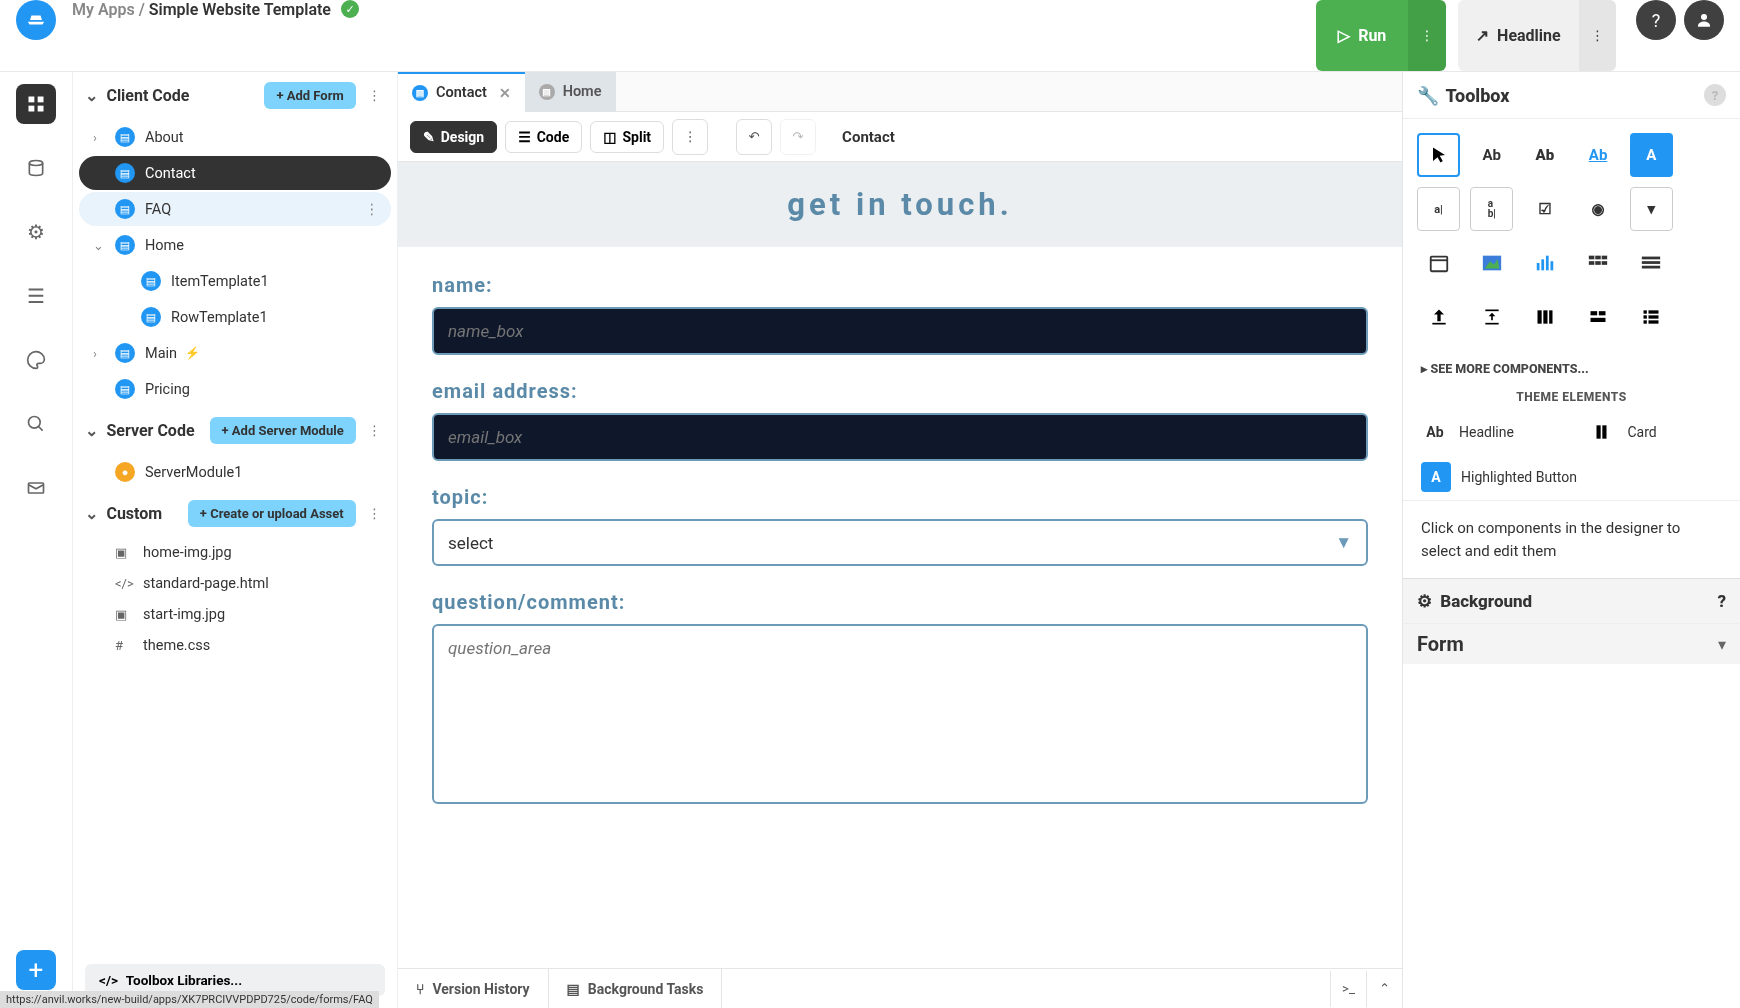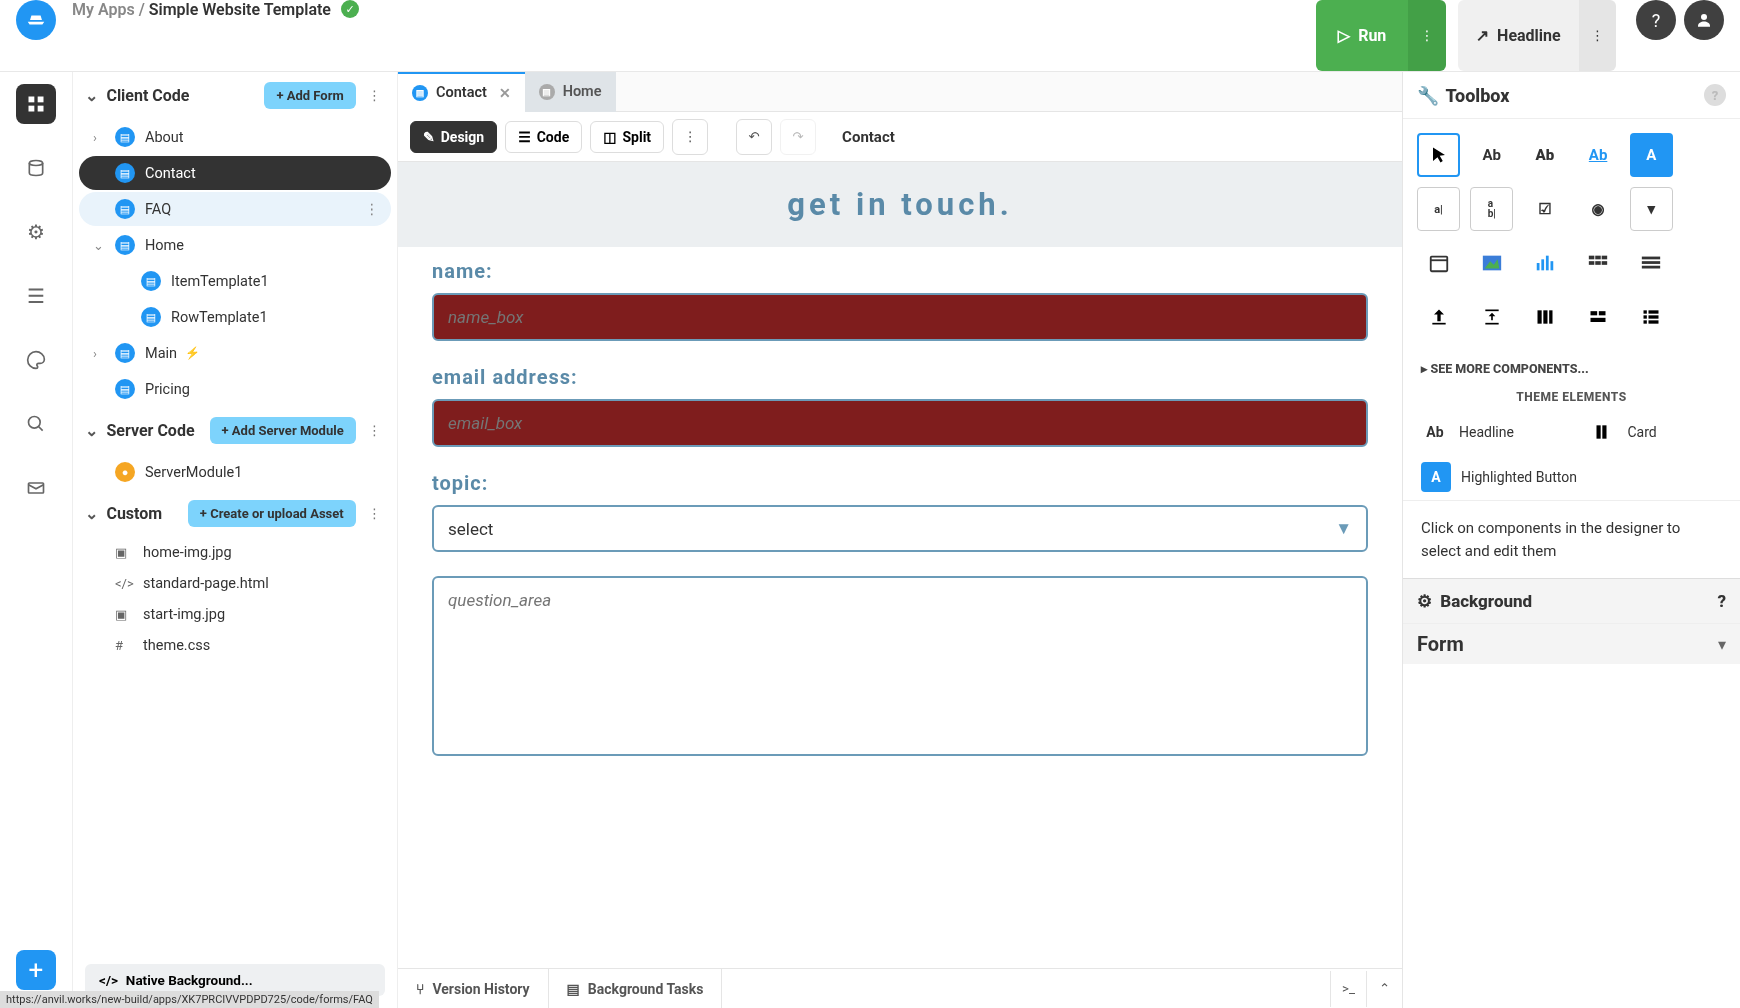--- a/index.html
+++ b/index.html
@@ -57,23 +57,23 @@
 .seg-btn.active { background: #333; color: #fff; border-color: #333; }
 .toolbar .title { font-weight: 700; margin-left: 18px; font-size: 15px; }
 .toolbar .right { margin-left: auto; display: flex; gap: 8px; }
 .ghost-btn { background: #eef0f2; border: none; border-radius: 6px; padding: 8px 12px; font-size: 13.5px; font-weight: 700; cursor: pointer; }
 .icon-btn { width: 36px; height: 36px; border: 1px solid #ddd; border-radius: 6px; background: #fff; cursor: pointer; display: flex; align-items: center; justify-content: center; color: #555; }
 
 .canvas { flex: 1; overflow: auto; background: #fff; }
 .canvas-inner { padding: 0; }
 .hero { background: #eceff1; text-align: center; padding: 24px 0; }
 .hero-text { font-size: 31px; font-weight: 700; color: #5a8aa8; letter-spacing: 4px; }
-.form-area { padding: 12px 34px; }
+.form-area { padding: 26px 34px; }
 .form-label { color: #5a8aa8; font-size: 20px; font-weight: 700; margin-bottom: 10px; letter-spacing: 1px; }
-.form-input { width: 100%; border: 2px solid #6b9bb8; border-radius: 6px; padding: 12px 14px; font-size: 17px; font-style: italic; color: #999; margin-bottom: 24px; background: #7f1d1d; }
+.form-input { width: 100%; border: 2px solid #6b9bb8; border-radius: 6px; padding: 12px 14px; font-size: 17px; font-style: italic; color: #999; margin-bottom: 24px; background: #0f172a; }
 .form-select { width: 100%; border: 2px solid #6b9bb8; border-radius: 6px; padding: 11px 14px; font-size: 17px; color: #333; margin-bottom: 24px; background: #fff; position: relative; display: flex; justify-content: space-between; align-items: center; }
 .form-textarea { width: 100%; border: 2px solid #6b9bb8; border-radius: 6px; padding: 12px 14px; font-size: 17px; font-style: italic; color: #999; height: 180px; background: #fff; resize: none; }
 
 .bottom-tabs { height: 40px; border-top: 1px solid #e5e5e5; display: flex; align-items: center; }
 .btab { padding: 0 18px; font-size: 14px; font-weight: 700; color: #555; display: flex; align-items: center; gap: 8px; height: 100%; cursor: pointer; border-right: 1px solid #e5e5e5; }
 .bottom-right { margin-left: auto; display: flex; }
 .bottom-right .icon-btn { border-radius: 0; border: none; border-left: 1px solid #e5e5e5; }
 
 .right-panel { width: 338px; border-left: 1px solid #e5e5e5; overflow-y: auto; }
 .rp-hdr { display: flex; align-items: center; padding: 12px 14px; font-size: 18px; font-weight: 800; border-bottom: 1px solid #eee; }
@@ -245,21 +245,21 @@
       <span class="aicon">▣</span>
       <span>start-img.jpg</span>
     </div>
     <div class="asset-item">
       <span class="aicon">#</span>
       <span>theme.css</span>
     </div>
 
     <button class="native-libs">
       <span>&lt;/&gt;</span>
-      <span>Native Background...</span>
+      <span>Toolbox Libraries...</span>
     </button>
   </div>
 
   <div class="center">
     <div class="tabs-row">
       <div class="tab active">
         <span class="tab-icon">▤</span>
         <span>Contact</span>
         <span class="close">✕</span>
       </div>
@@ -296,20 +296,21 @@
         <div class="form-area">
           <div class="form-label">name:</div>
           <input class="form-input" placeholder="name_box" style="">
           <div class="form-label">email address:</div>
           <input class="form-input" placeholder="email_box" style="">
           <div class="form-label">topic:</div>
           <div class="form-select">
             <span>select</span>
             <span style="color:#6b9bb8">▼</span>
           </div>
+          <div class="form-label">question/comment:</div>
           <textarea class="form-textarea" placeholder="question_area" style=""></textarea>
         </div>
       </div>
     </div>
 
     <div class="bottom-tabs">
       <div class="btab">
         <span>⑂</span>
         <span>Version History</span>
       </div>

